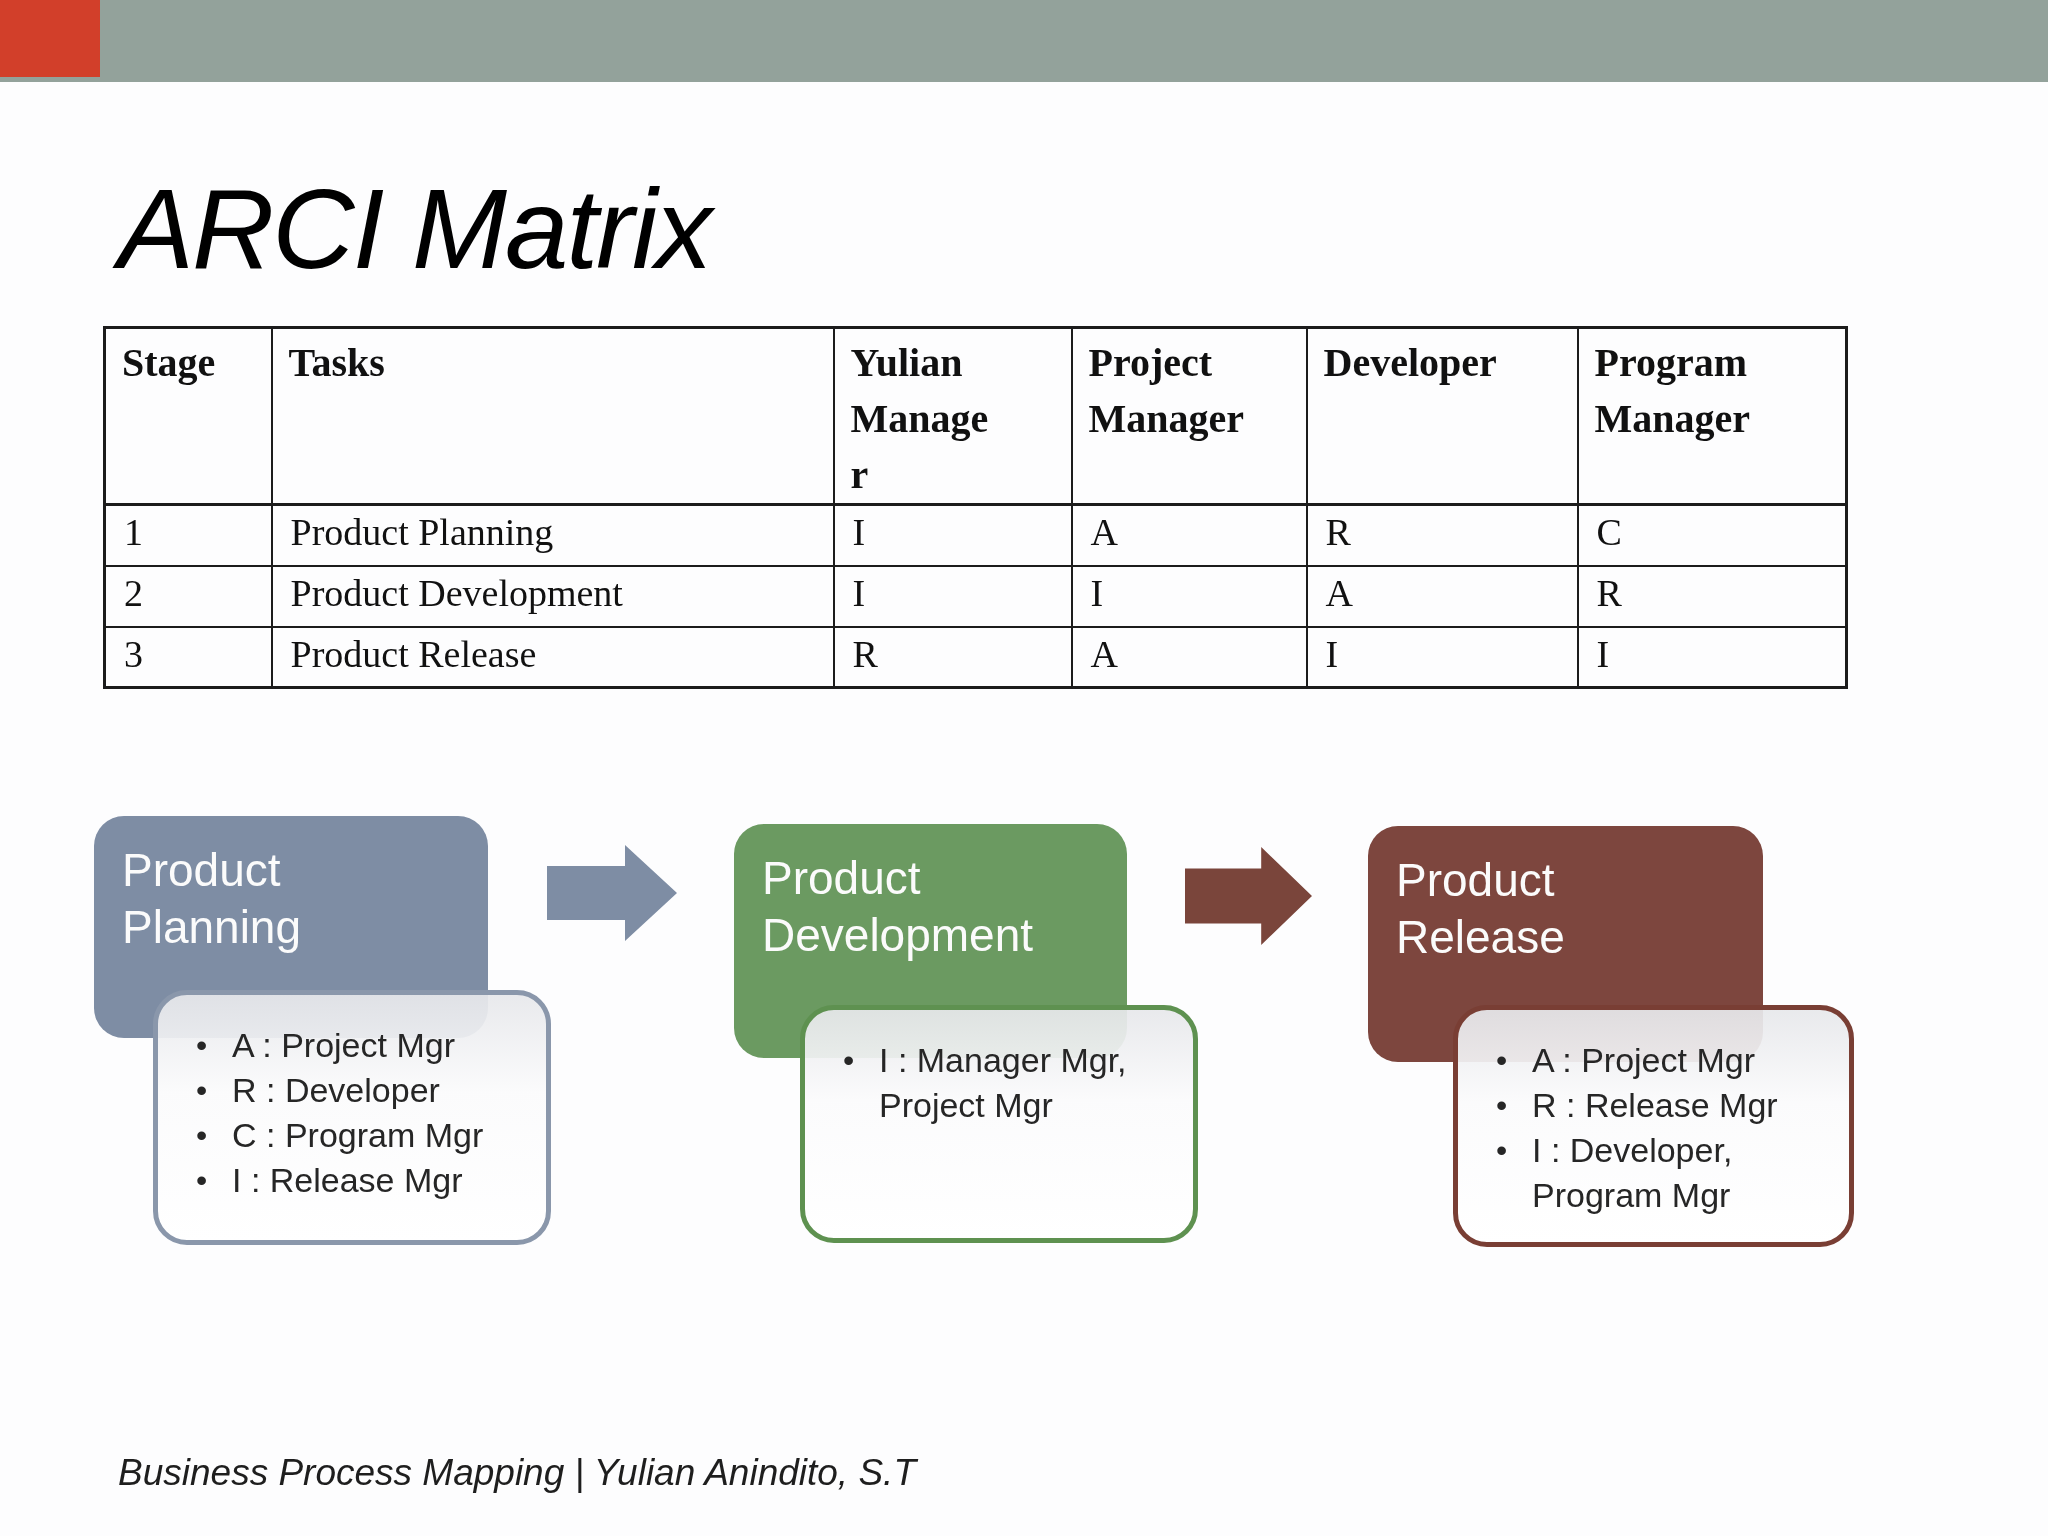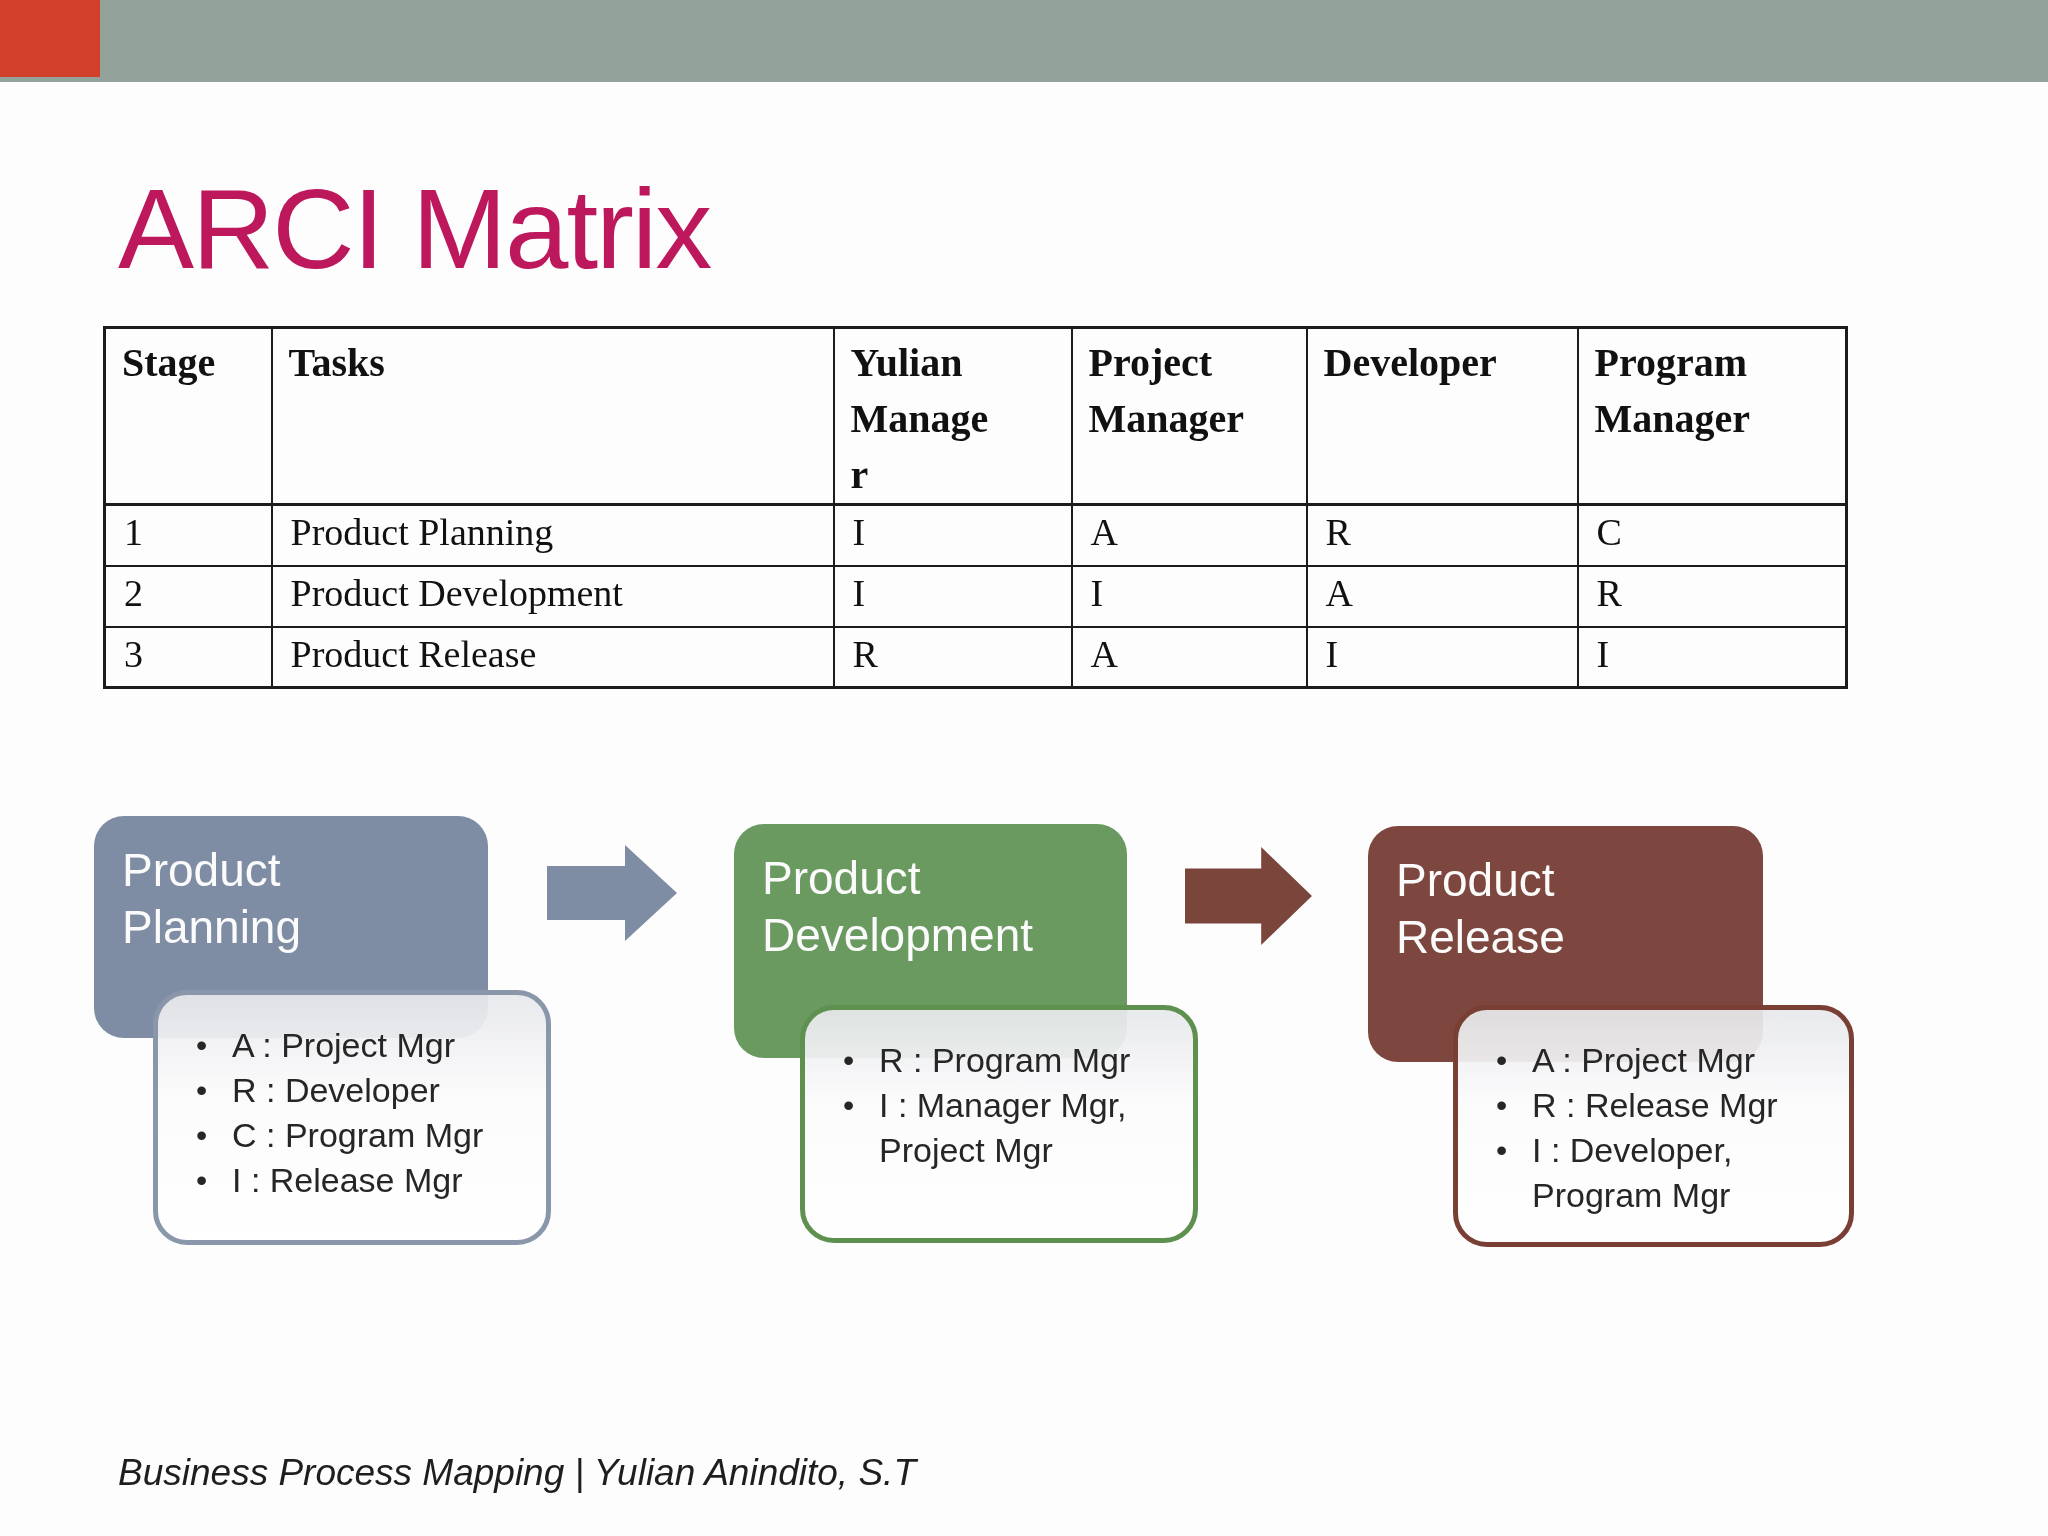--- a/index.html
+++ b/index.html
@@ -73,21 +73,21 @@
   }
 </style>
 </head>
 <body>
 
 <div class="slide">
 
   <div class="top-bar" style="background-color: rgb(147, 162, 155);"></div>
   <div class="corner-accent" style="background-color: rgb(210, 63, 42);"></div>
 
-  <h1 class="title" style="color: #be185d;">ARCI Matrix</h1>
+  <h1 class="title" style="color: #000000; font-style: italic;">ARCI Matrix</h1>
 
   <table class="arci-table">
     <colgroup>
       <col class="c0">
         <col class="c1">
         <col class="c2">
         <col class="c3">
         <col class="c4">
         <col class="c5">
     </colgroup>
@@ -147,21 +147,20 @@
     <ul>
       <li>A : Project Mgr</li>
       <li>R : Developer</li>
       <li>C : Program Mgr</li>
       <li>I : Release Mgr</li>
     </ul>
   </div>
 
   <div class="note n1" style="border-color: rgb(94, 145, 80);">
     <ul>
-      <li>R : Program Mgr</li>
       <li>I : Manager Mgr, Project Mgr</li>
     </ul>
   </div>
 
   <div class="note n2" style="border-color: rgb(121, 62, 52);">
     <ul>
       <li>A : Project Mgr</li>
       <li>R : Release Mgr</li>
       <li>I : Developer, Program Mgr</li>
     </ul>

